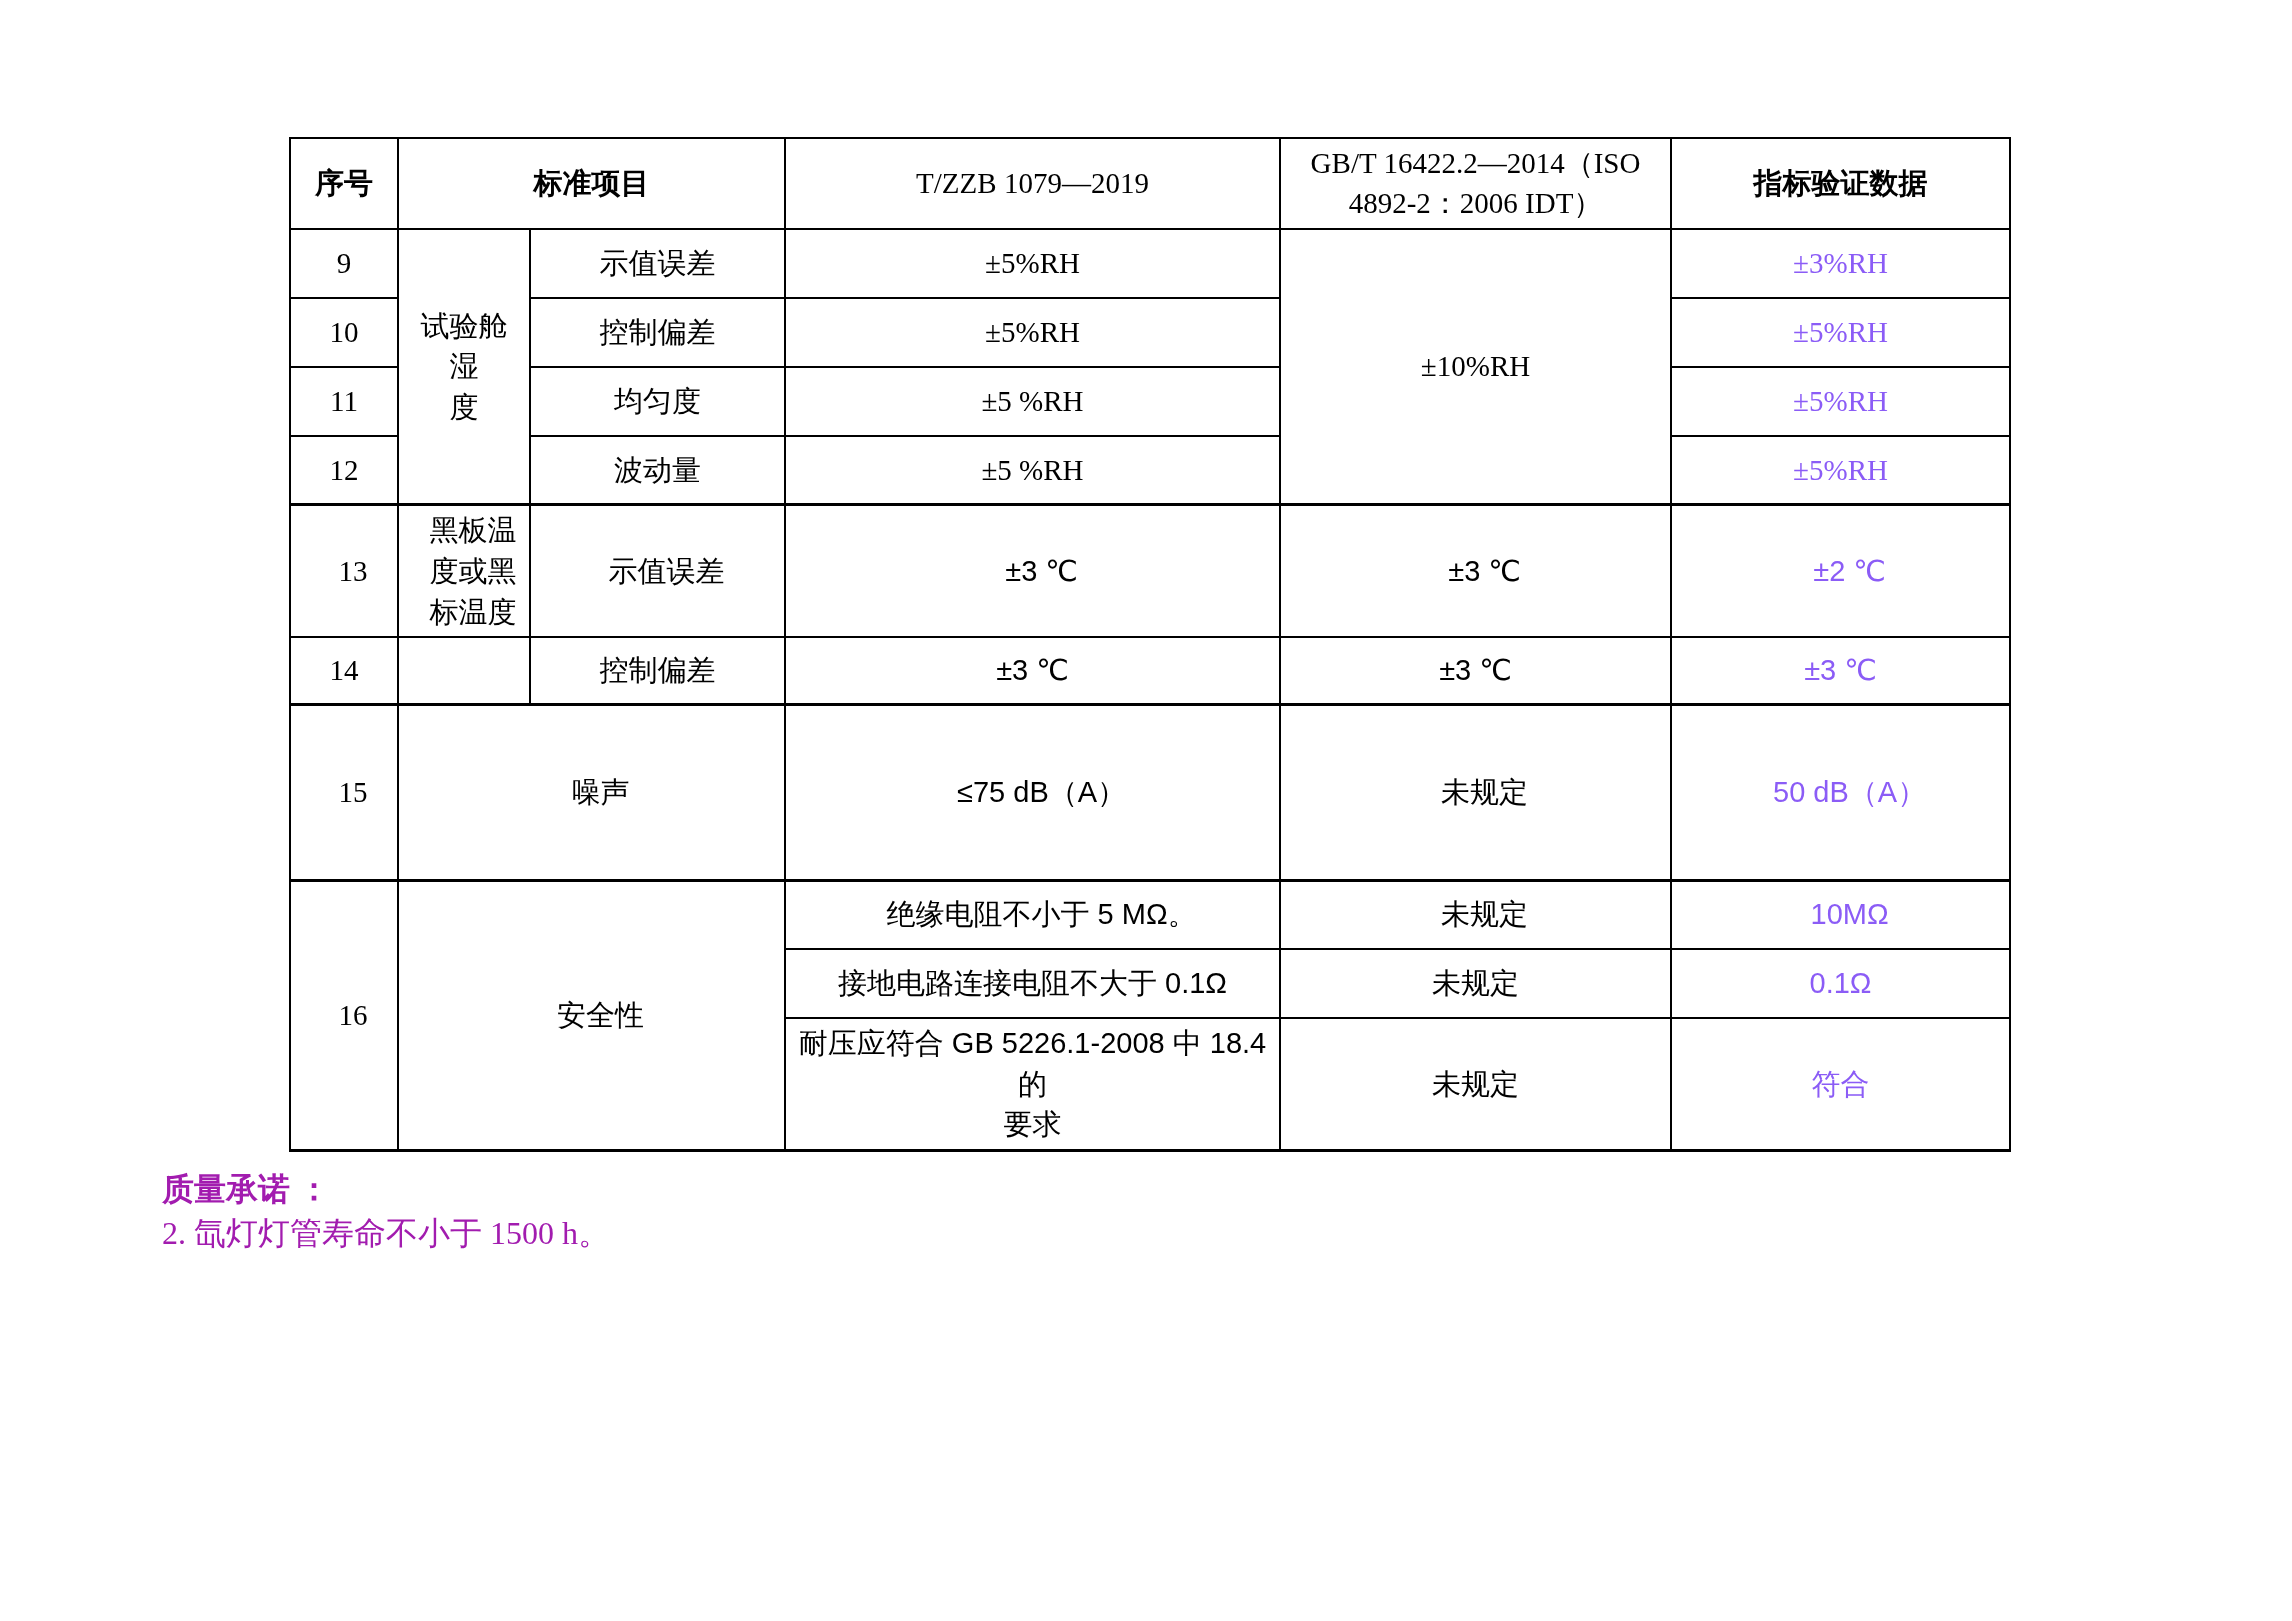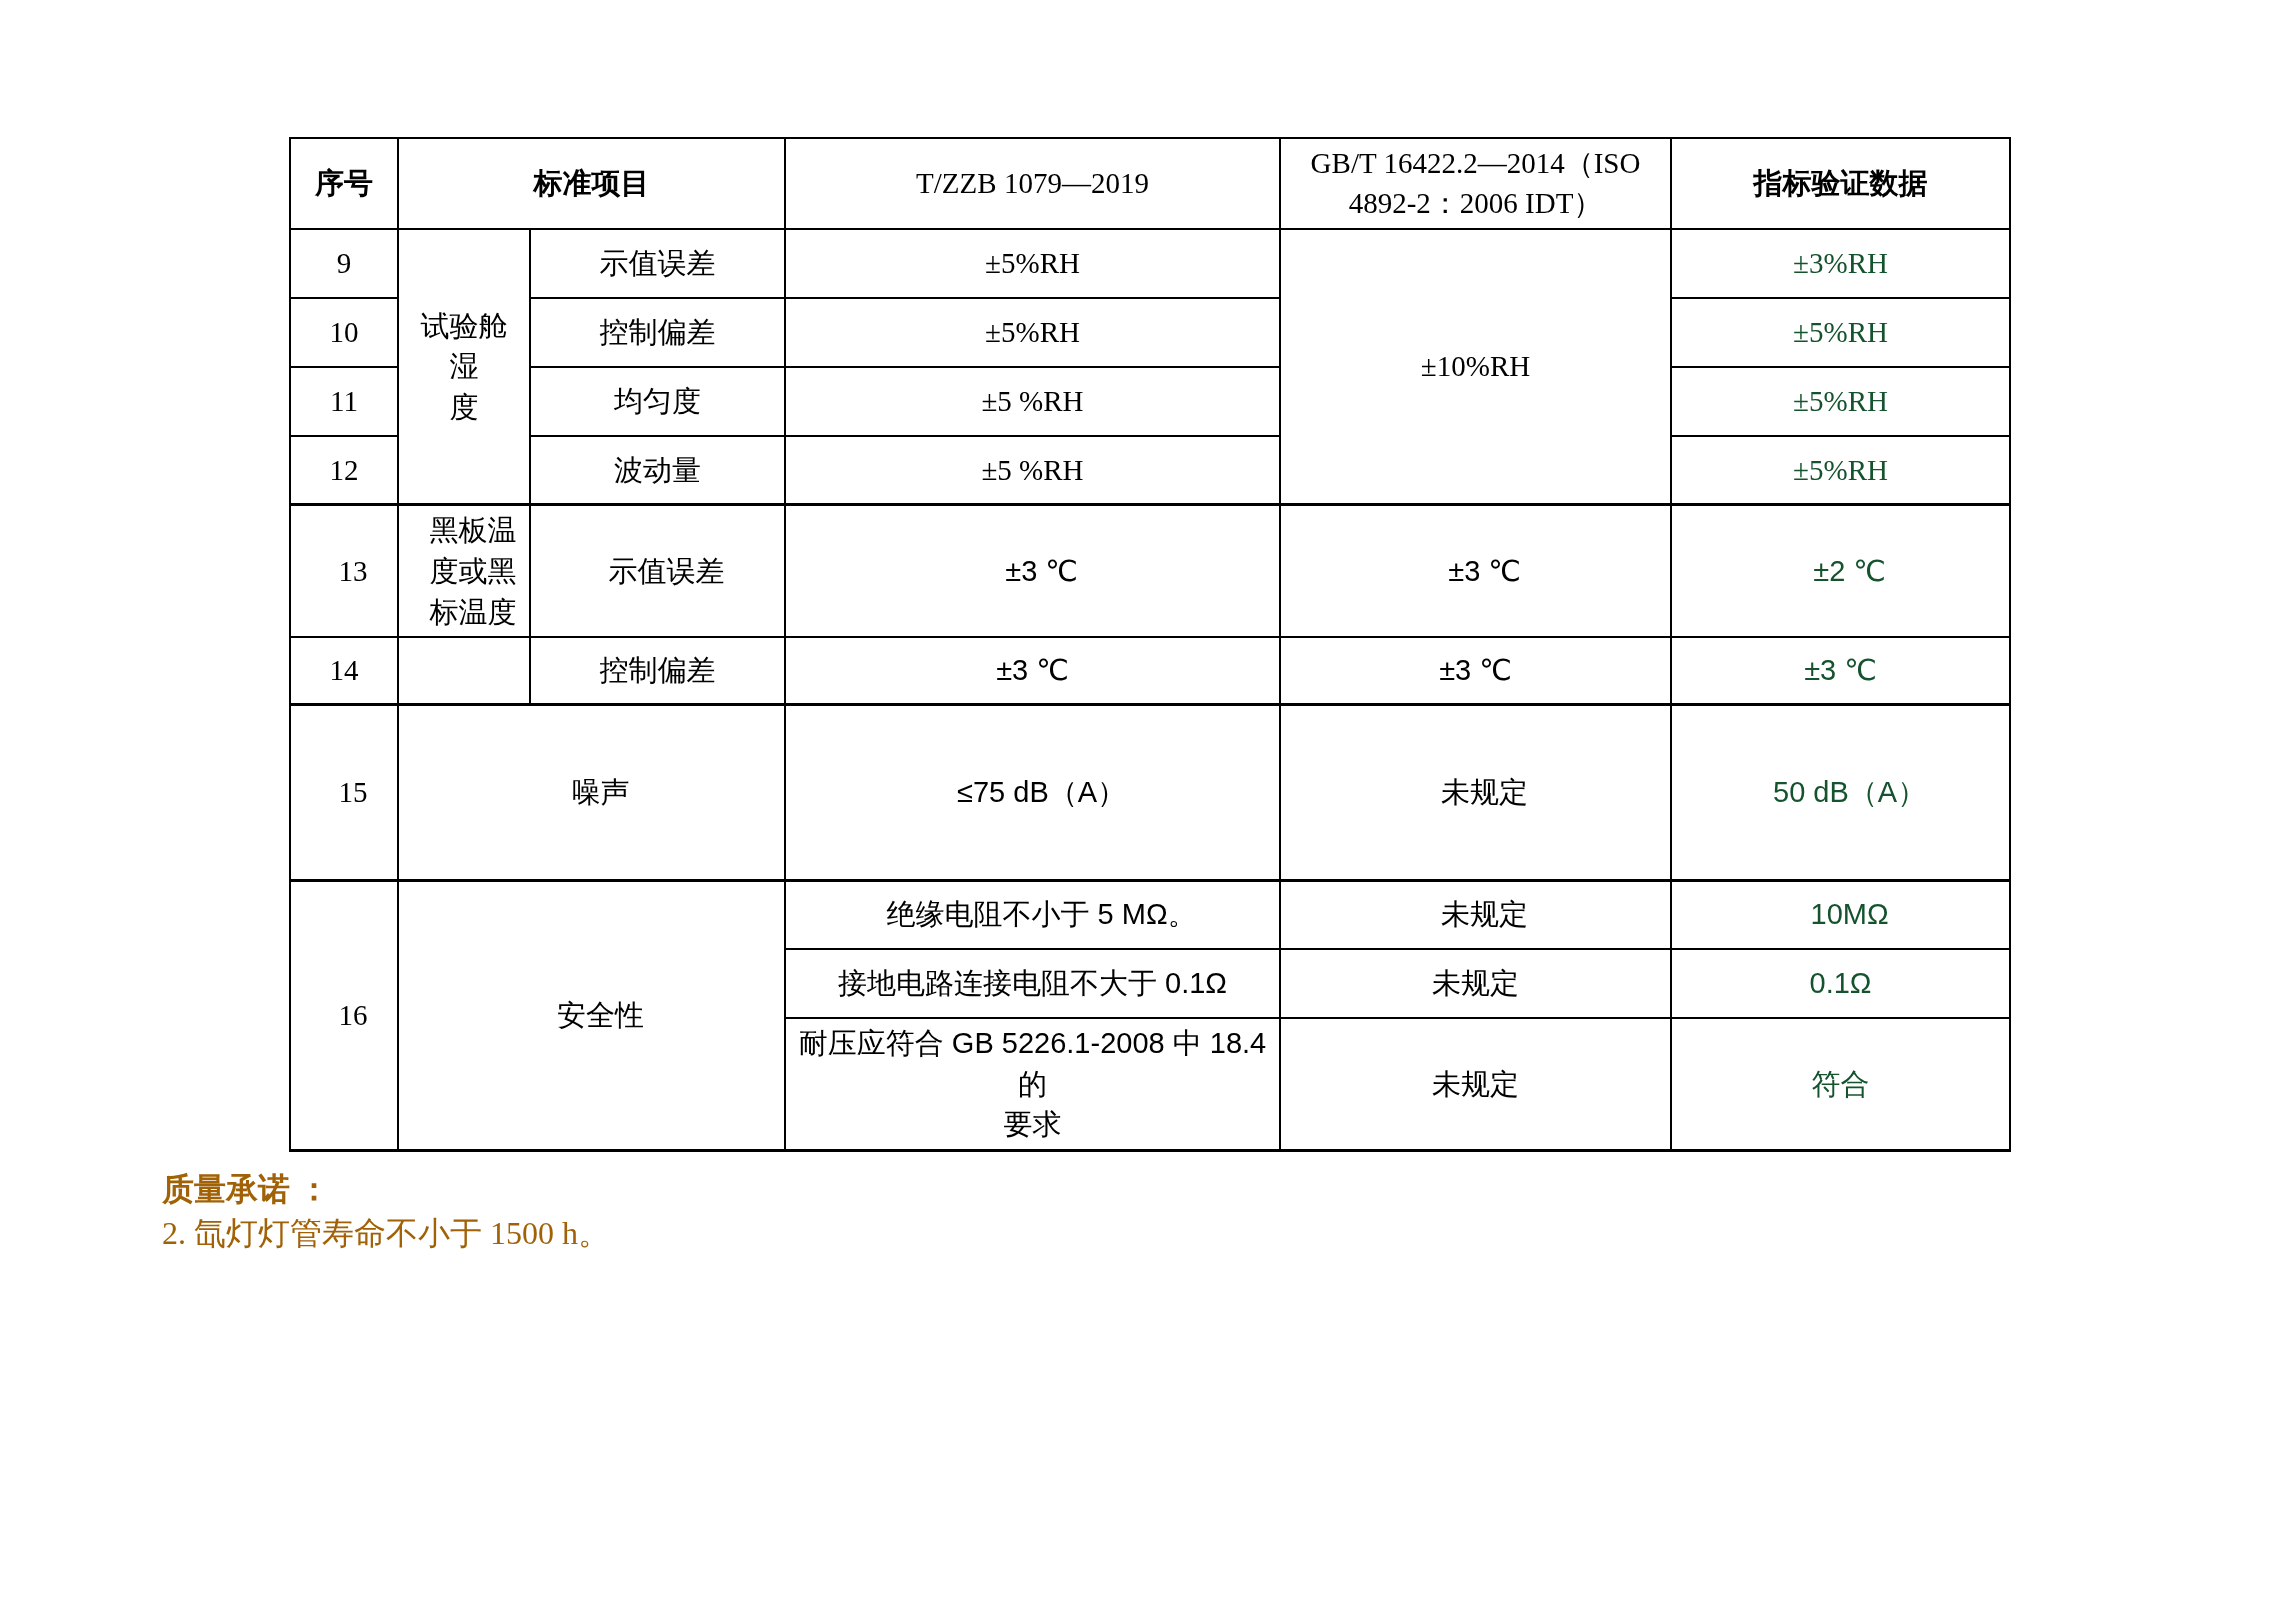--- a/index.html
+++ b/index.html
@@ -51,35 +51,35 @@
   tr.h-r13     { height: 131px; }
   tr.h-r14     { height: 67px;  }
   tr.h-r15     { height: 176px; }
   tr.h-r16ab   { height: 69px;  }
   tr.h-r16c    { height: 116px; }
 
   tr.sep > td { border-top-width: 3.9px; padding-left: 28px; }      
   tr.last > td { border-bottom-width: 3.9px; }
 
   td.bold   { font-weight: bold; }
-  td.red    { color: #14532d; }
+  td.red    { color: #8b5cf6; }
   td.sans   { font-family: "Liberation Sans", "DejaVu Sans", sans-serif; }
   td.small  { font-size: 27.4px; }
   td.left   { text-align: left; padding-left: 13.7px; }
   td.catpad { padding-left: 5.9px; padding-right: 5.9px; }
 
   
   .notes {
     position: absolute;
     left: 162px;
     top: 1168px;
     width: 2000px;
     font-size: 32px;
     line-height: 42px;
-    color: #a16207;
+    color: #a21caf;
   }
   .notes-title {
     font-weight: bold;
     margin-bottom: 2px;
   }
   .note-line { margin: 0; }
 </style>
 </head>
 <body>
 

